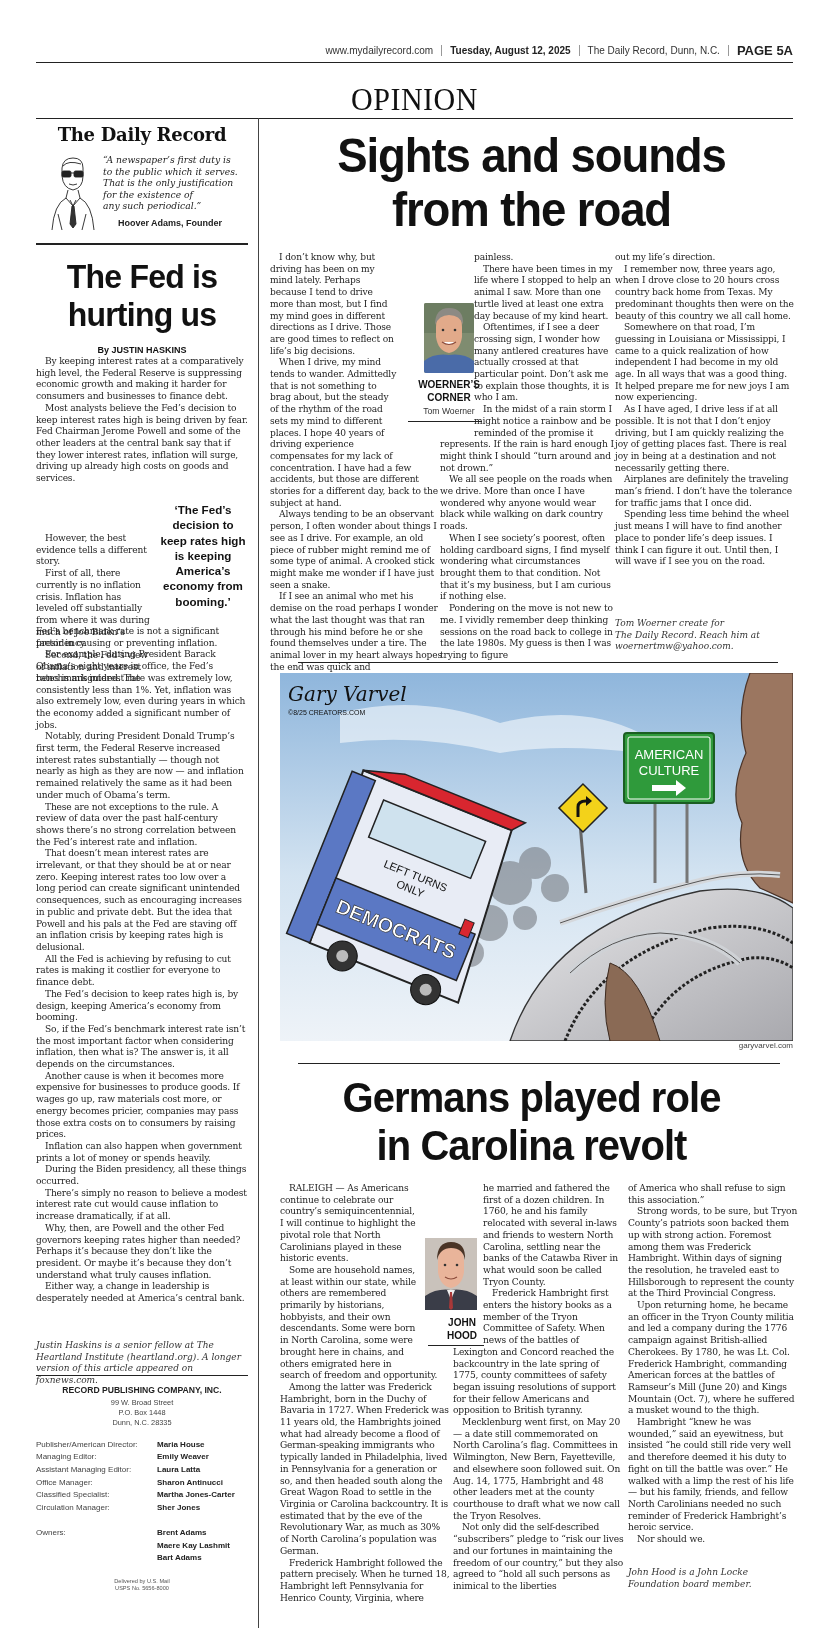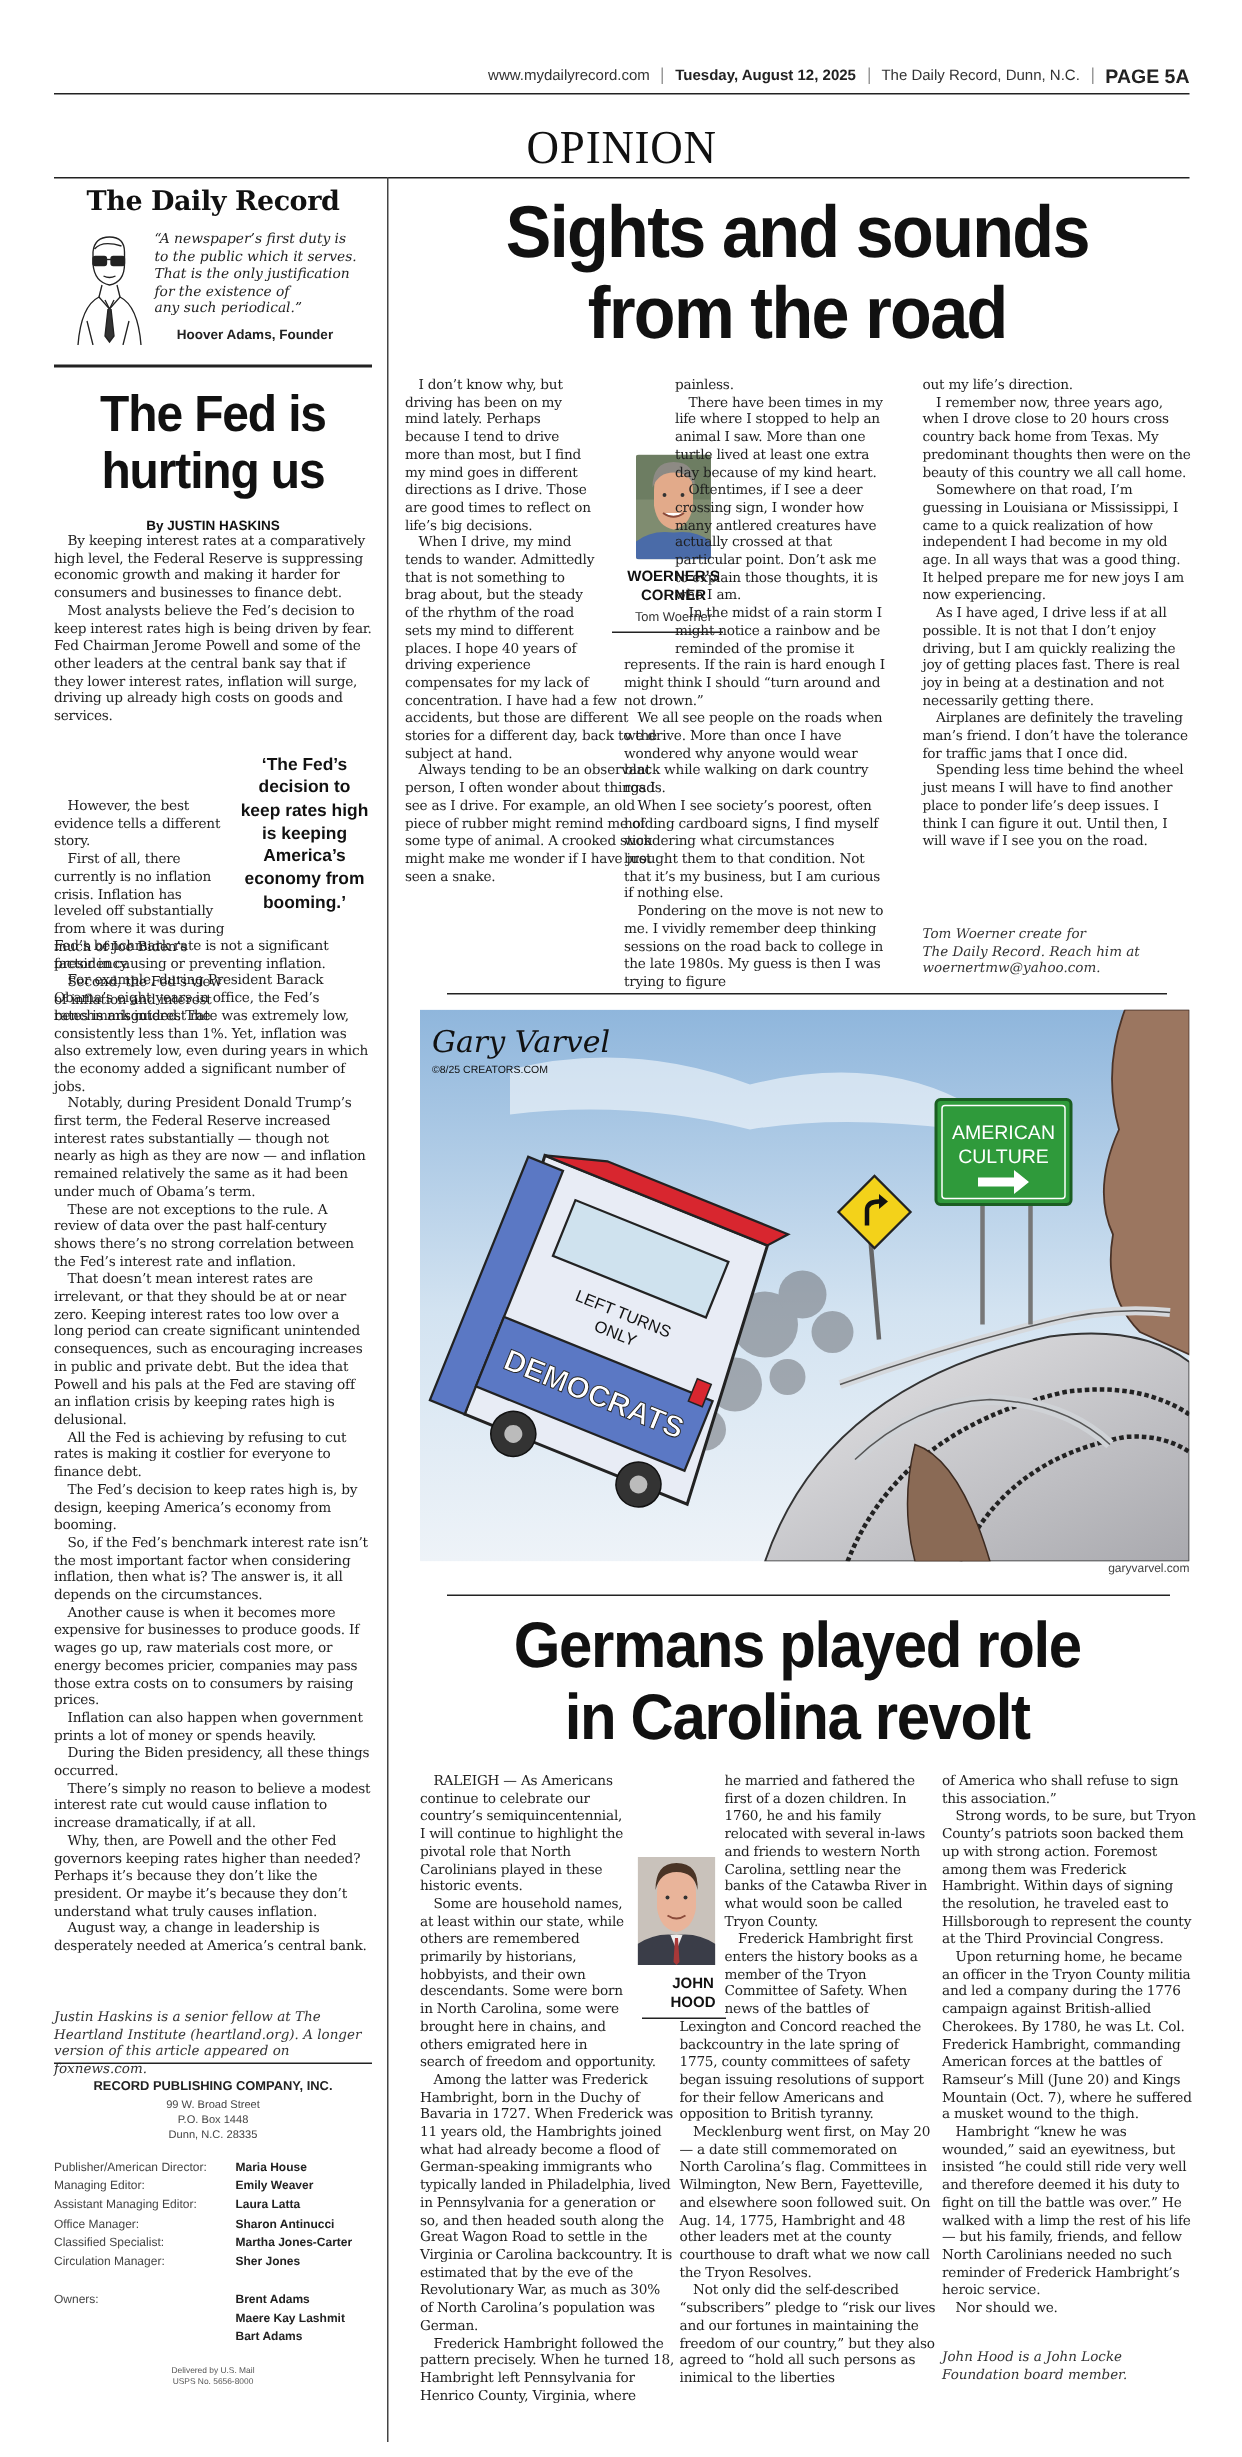--- a/index.html
+++ b/index.html
@@ -47,21 +47,21 @@
   .owners-names span { height: 12.6px; line-height: 12.6px; font-weight: bold; color: #222; }
   .mail-note { position: absolute; left: 36px; top: 1578px; width: 212px; text-align: center; font-family: "Liberation Sans", sans-serif; font-size: 5.6px; line-height: 7.4px; color: #555; }
 
   .vrule { position: absolute; left: 258px; top: 118px; width: 1px; height: 1510px; background: #444; }
 
   
   .sights-headline { position: absolute; left: 270px; top: 128px; width: 523px; text-align: center; font-family: "Liberation Sans", sans-serif; font-weight: bold; font-size: 49px; line-height: 54px; color: #111; letter-spacing: -1.2px; transform: scaleX(0.93); }
 
   .col { position: absolute; }
   .woe-c1a { left: 270px; top: 252px; width: 172px; }
-  .woe-c2 { left: 416px; top: 252px; width: 177px; }
+  .woe-c2 { left: 440px; top: 252px; width: 177px; }
   .woe-c3 { left: 615px; top: 252px; width: 180px; }
 
   .woe-photo { position: absolute; left: 424px; top: 303px; width: 50px; height: 70px; border-radius: 2px; overflow: hidden; }
   .woe-label { position: absolute; left: 410px; top: 379px; width: 78px; text-align: center; font-family: "Liberation Sans", sans-serif; font-weight: bold; font-size: 10px; line-height: 12.5px; color: #111; }
   .woe-author { position: absolute; left: 410px; top: 406px; width: 78px; text-align: center; font-family: "Liberation Sans", sans-serif; font-size: 8.6px; color: #333; }
   .woe-rule { position: absolute; left: 408px; top: 421px; width: 74px; height: 1px; background: #222; }
   .woe-tagline { position: absolute; left: 615px; top: 618px; width: 180px; font-family: "DejaVu Serif", serif; font-style: italic; font-size: 9px; line-height: 11.7px; color: #333; }
 
   .rule-cartoon { position: absolute; left: 298px; top: 662px; width: 480px; height: 1px; background: #222; }
   .cartoon { position: absolute; left: 280px; top: 673px; width: 513px; height: 368px; overflow: hidden; }
@@ -148,21 +148,21 @@
   <p>These are not exceptions to the rule. A review of data over the past half-century shows there’s no strong correlation between the Fed’s interest rate and inflation.</p>
   <p>That doesn’t mean interest rates are irrelevant, or that they should be at or near zero. Keeping interest rates too low over a long period can create significant unintended consequences, such as encouraging increases in public and private debt. But the idea that Powell and his pals at the Fed are staving off an inflation crisis by keeping rates high is delusional.</p>
   <p>All the Fed is achieving by refusing to cut rates is making it costlier for everyone to finance debt.</p>
   <p>The Fed’s decision to keep rates high is, by design, keeping America’s economy from booming.</p>
   <p>So, if the Fed’s benchmark interest rate isn’t the most important factor when considering inflation, then what is? The answer is, it all depends on the circumstances.</p>
   <p>Another cause is when it becomes more expensive for businesses to produce goods. If wages go up, raw materials cost more, or energy becomes pricier, companies may pass those extra costs on to consumers by raising prices.</p>
   <p>Inflation can also happen when government prints a lot of money or spends heavily.</p>
   <p>During the Biden presidency, all these things occurred.</p>
   <p>There’s simply no reason to believe a modest interest rate cut would cause inflation to increase dramatically, if at all.</p>
   <p>Why, then, are Powell and the other Fed governors keeping rates higher than needed? Perhaps it’s because they don’t like the president. Or maybe it’s because they don’t understand what truly causes inflation.</p>
-  <p>August way, a change in leadership is desperately needed at America’s central bank.</p>
+  <p>Either way, a change in leadership is desperately needed at America’s central bank.</p>
 </div>
 <div class="fed-tagline">Justin Haskins is a senior fellow at The Heartland Institute (heartland.org). A longer version of this article appeared on foxnews.com.</div>
 
 <div class="rule-left2"></div>
 <div class="pub-name">RECORD PUBLISHING COMPANY, INC.</div>
 <div class="pub-addr">
   <div>99 W. Broad Street</div>
   <div>P.O. Box 1448</div>
   <div>Dunn, N.C. 28335</div>
 </div>
@@ -210,20 +210,21 @@
 <div class="sights-headline">
   <div>Sights and sounds</div>
   <div>from the road</div>
 </div>
 
 <div class="col woe-c1a body-text">
   <div style="float:right; width:44px; height:144px; margin-top:48px;"></div>
   <p>I don’t know why, but driving has been on my mind lately. Perhaps because I tend to drive more than most, but I find my mind goes in different directions as I drive. Those are good times to reflect on life’s big decisions.</p>
   <p>When I drive, my mind tends to wander. Admittedly that is not something to brag about, but the steady of the rhythm of the road sets my mind to different places. I hope 40 years of driving experience compensates for my lack of concentration. I have had a few accidents, but those are different stories for a different day, back to the subject at hand.</p>
   <p>Always tending to be an observant person, I often wonder about things I see as I drive. For example, an old piece of rubber might remind me of some type of animal. A crooked stick might make me wonder if I have just seen a snake.</p>
+  <p>If I see an animal who met his demise on the road perhaps I wonder what the last thought was that ran through his mind before he or she found themselves under a tire. The animal lover in my heart always hopes the end was quick and</p>
 </div>
 
 <div class="woe-photo">
   <svg width="50" height="70" viewBox="0 0 50 70">
     <rect width="50" height="70" fill="#7f8c70"></rect>
     <rect x="0" y="0" width="50" height="30" fill="#6d7d62"></rect>
     <path d="M0 70 L0 58 Q10 50 25 52 Q40 50 50 58 L50 70 Z" fill="#4a6ba8"></path>
     <path d="M12 24 Q12 8 25 8 Q38 8 38 24 L38 34 Q36 48 25 50 Q14 48 12 34 Z" fill="#e2aa8a"></path>
     <path d="M11 22 Q11 5 25 5 Q40 5 39 22 Q36 12 25 12 Q15 12 11 22 Z" fill="#8d8a84"></path>
     <circle cx="19" cy="27" r="1.3" fill="#333"></circle>

